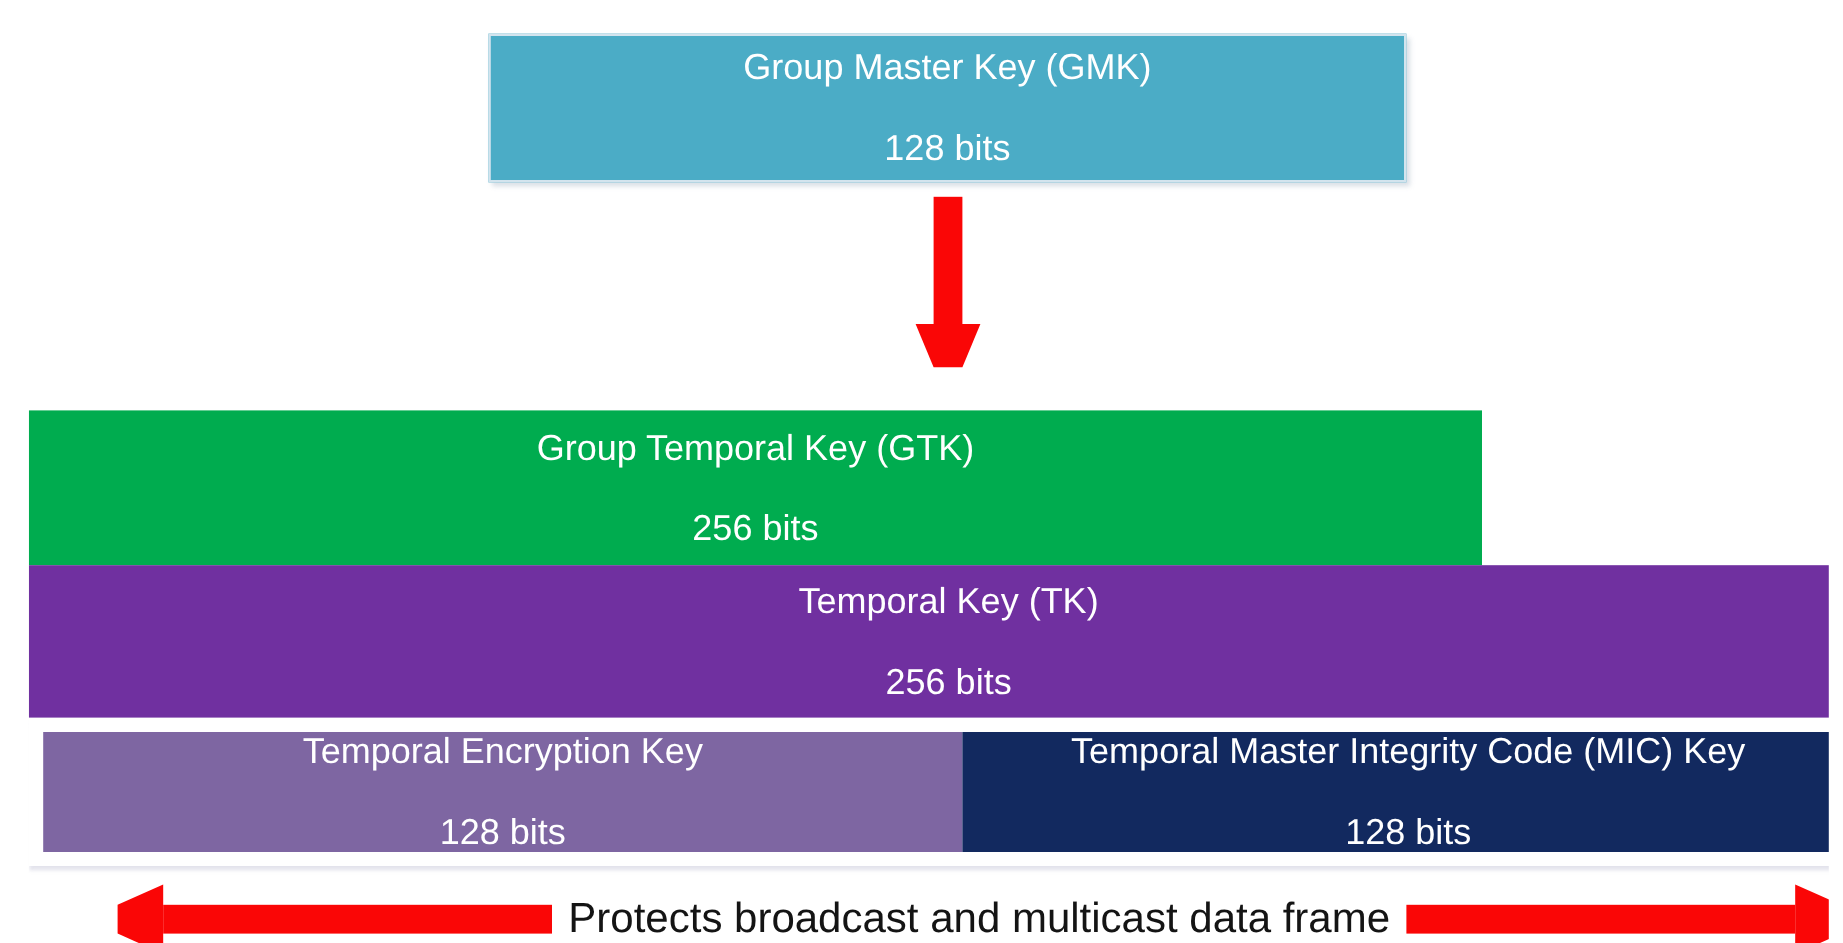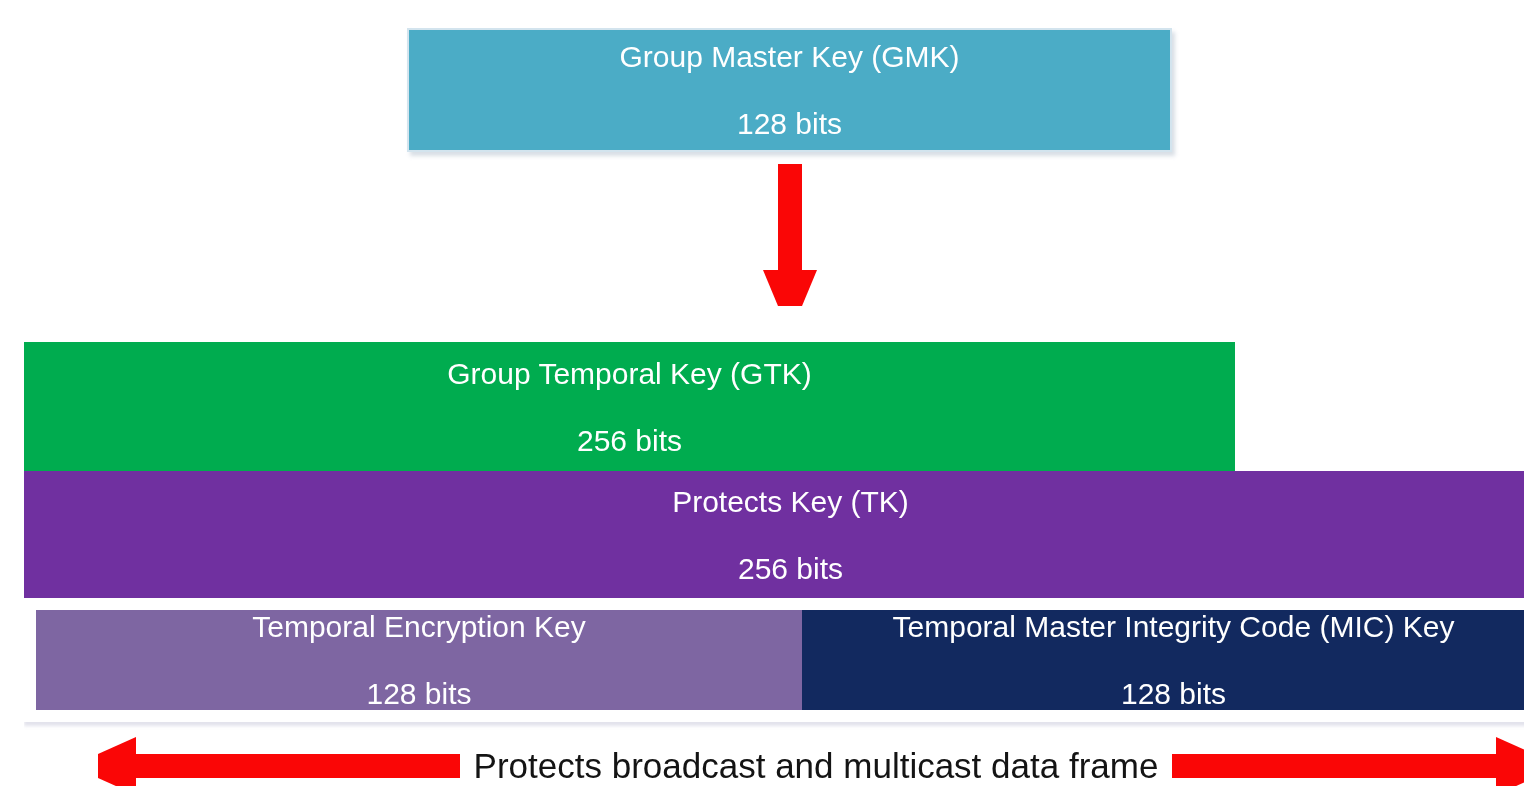--- a/index.html
+++ b/index.html
@@ -123,21 +123,21 @@
     <div class="shaft-v"></div>
     <div class="head-down"></div>
   </div>
 
   <div class="keybox gtk">
     <div>Group Temporal Key (GTK)</div>
     <div>256 bits</div>
   </div>
 
   <div class="keybox tk">
-    <div>Protects Key (TK)</div>
+    <div>Temporal Key (TK)</div>
     <div>256 bits</div>
   </div>
 
   <div class="bottom-row">
     <div class="keybox tek">
       <div>Temporal Encryption Key</div>
       <div>128 bits</div>
     </div>
     <div class="keybox mic">
       <div>Temporal Master Integrity Code (MIC) Key</div>

